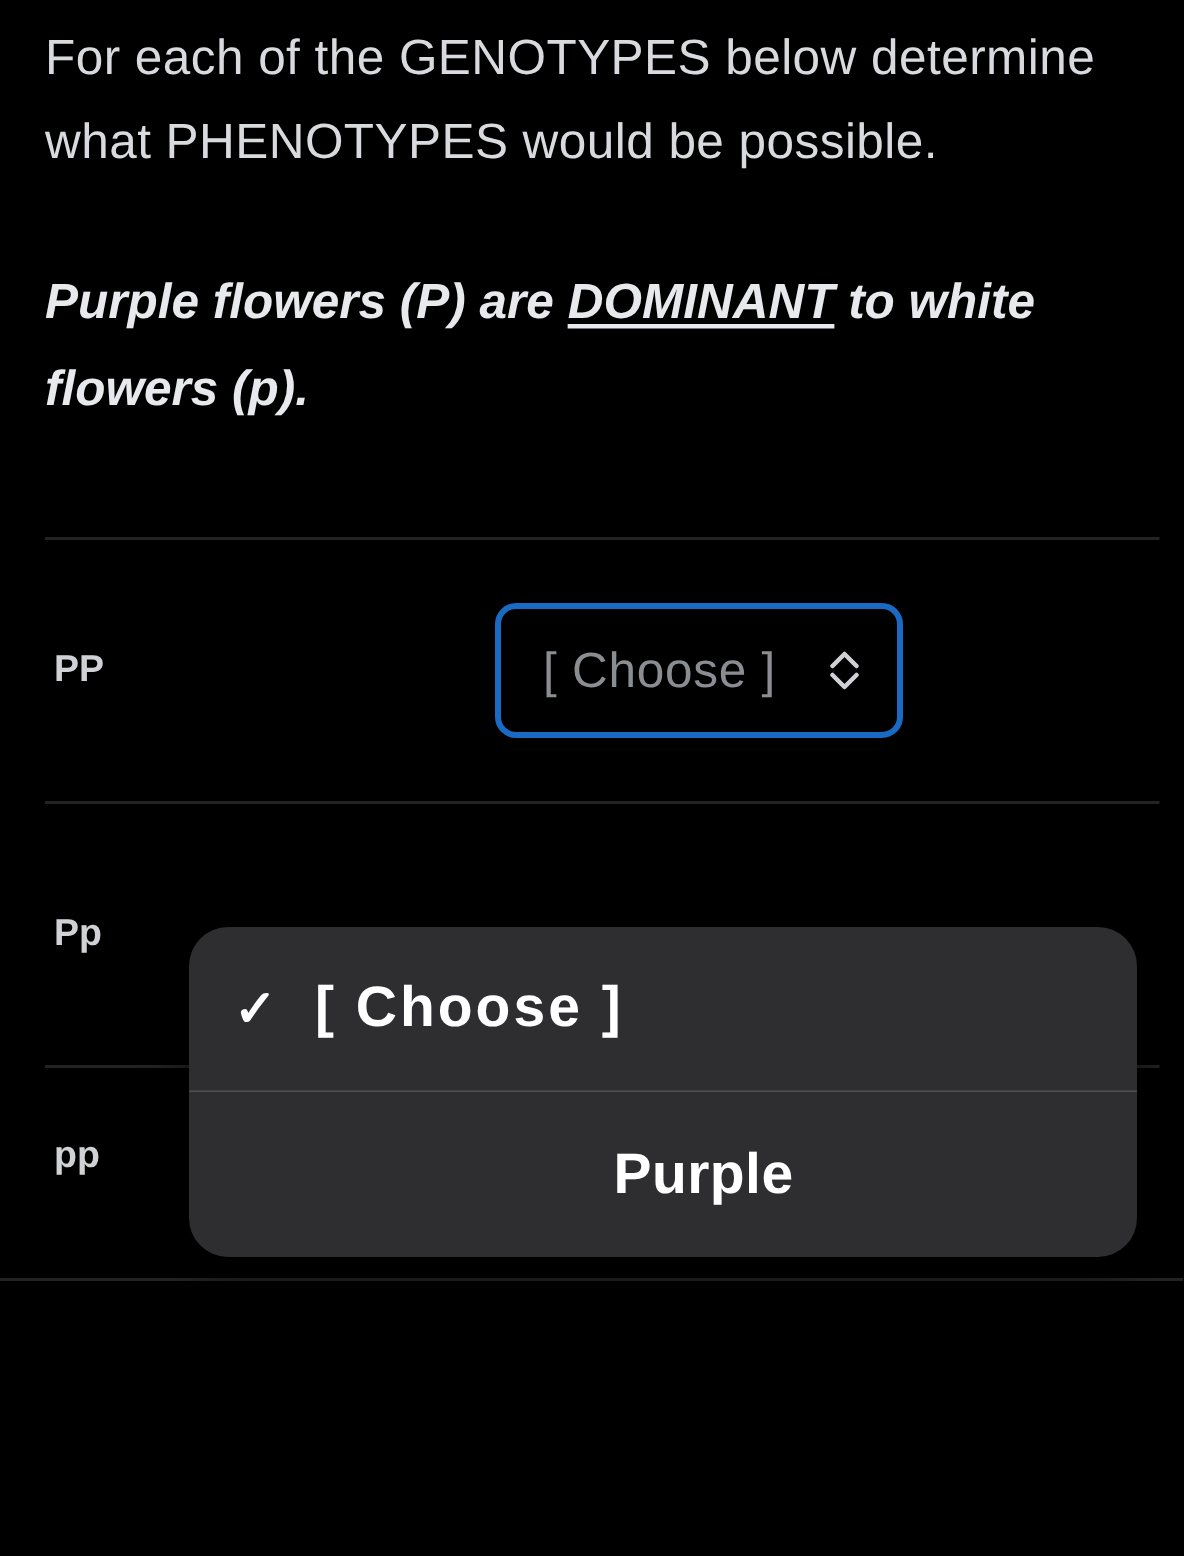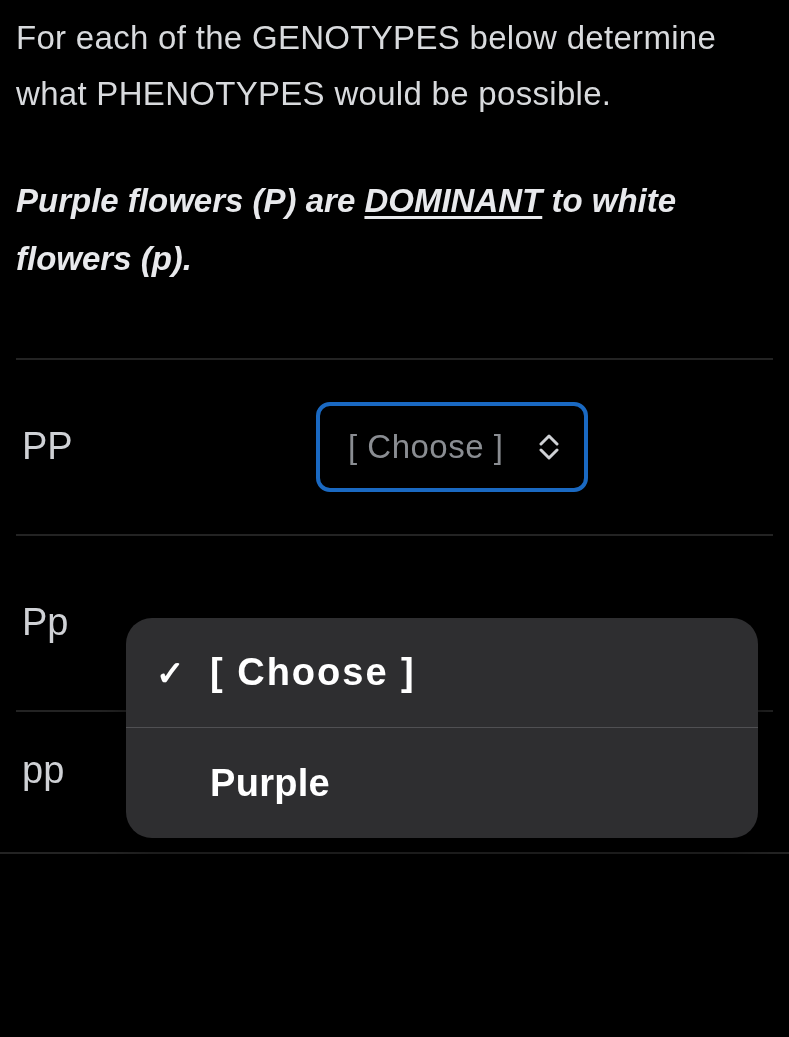--- a/index.html
+++ b/index.html
@@ -2,39 +2,39 @@
 <html><head>
   <meta charset="utf-8">
   <style>
     * { margin:0; padding:0; box-sizing:border-box; }
     html, body {
       width:789px; height:1037px;
       background:#000; color:#d8dadd;
       font-family:"Helvetica Neue",Helvetica,Arial,sans-serif;
       overflow:hidden;
     }
-    .wrap { padding:10px 16px 0 16px; }
+    .wrap { padding:10px 16px 0 16px;margin-left:14px; }
     .instructions {
       font-size:33px; line-height:1.7; font-weight:300;
       letter-spacing:0.3px; color:#d8dadd;
     }
     .key {
       margin-top:50px;
       font-size:33px; line-height:1.75; font-weight:700; font-style:italic;
       color:#e8e9ec;
     }
     .key .dom { text-decoration:underline; text-underline-offset:4px; }
     .table { margin-top:70px; }
     .row {
       display:flex; align-items:center;
       border-top:2px solid #232323; min-height:176px;
     }
     .genotype-cell {
       width:300px; flex-shrink:0;
-      font-size:38px; font-weight:400; color:#cfd1d5;
+      font-size:25px; font-weight:700; color:#cfd1d5;
       padding-left:6px;
     }
     .answer-cell { flex:1; display:flex; }
     .select-box {
       display:flex; align-items:center; justify-content:space-between;
       border:4px solid #1a69c2; border-radius:14px;
       padding:22px 24px 22px 28px; min-width:272px;
       background:#000; cursor:pointer; user-select:none;
     }
     .select-label {
@@ -57,21 +57,21 @@
       width:632px; background:#2e2e30;
       border-radius:26px; overflow:hidden;
       box-shadow:0 10px 30px rgba(0,0,0,0.6);
     }
     .opt {
       display:flex; align-items:center;
       height:110px; padding:0 30px 0 30px;
       border-bottom:1.5px solid #505053;
       cursor:pointer; user-select:none;
     }
-    .opt:last-child { border-bottom:none; }
+    .opt:last-child { border-bottom:none;justify-content:center; }
     .check {
       width:50px; flex-shrink:0;
       font-size:34px; font-weight:700; color:#fff;
     }
     .opt-label {
       font-size:38px; font-weight:700; color:#fff;
       letter-spacing:0.3px; margin-left:4px;
     }
     .opt-label.placeholder { letter-spacing:2px; }
   </style>

